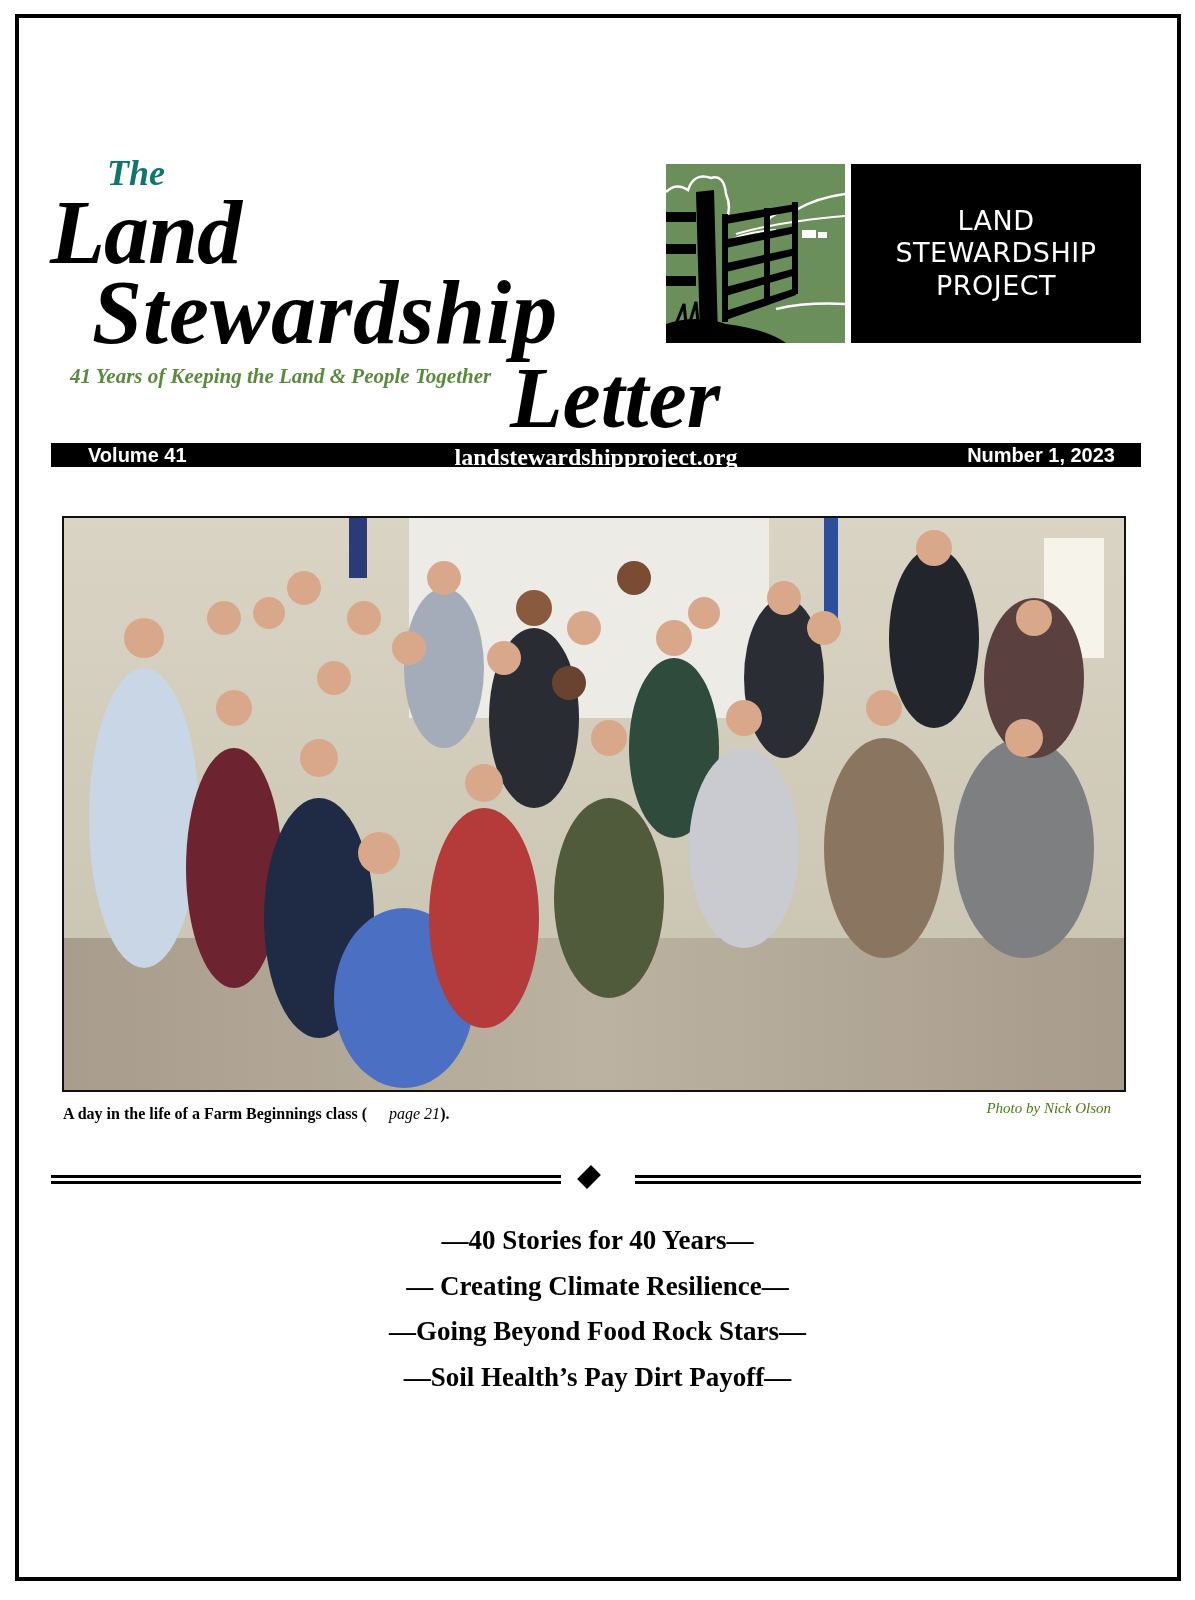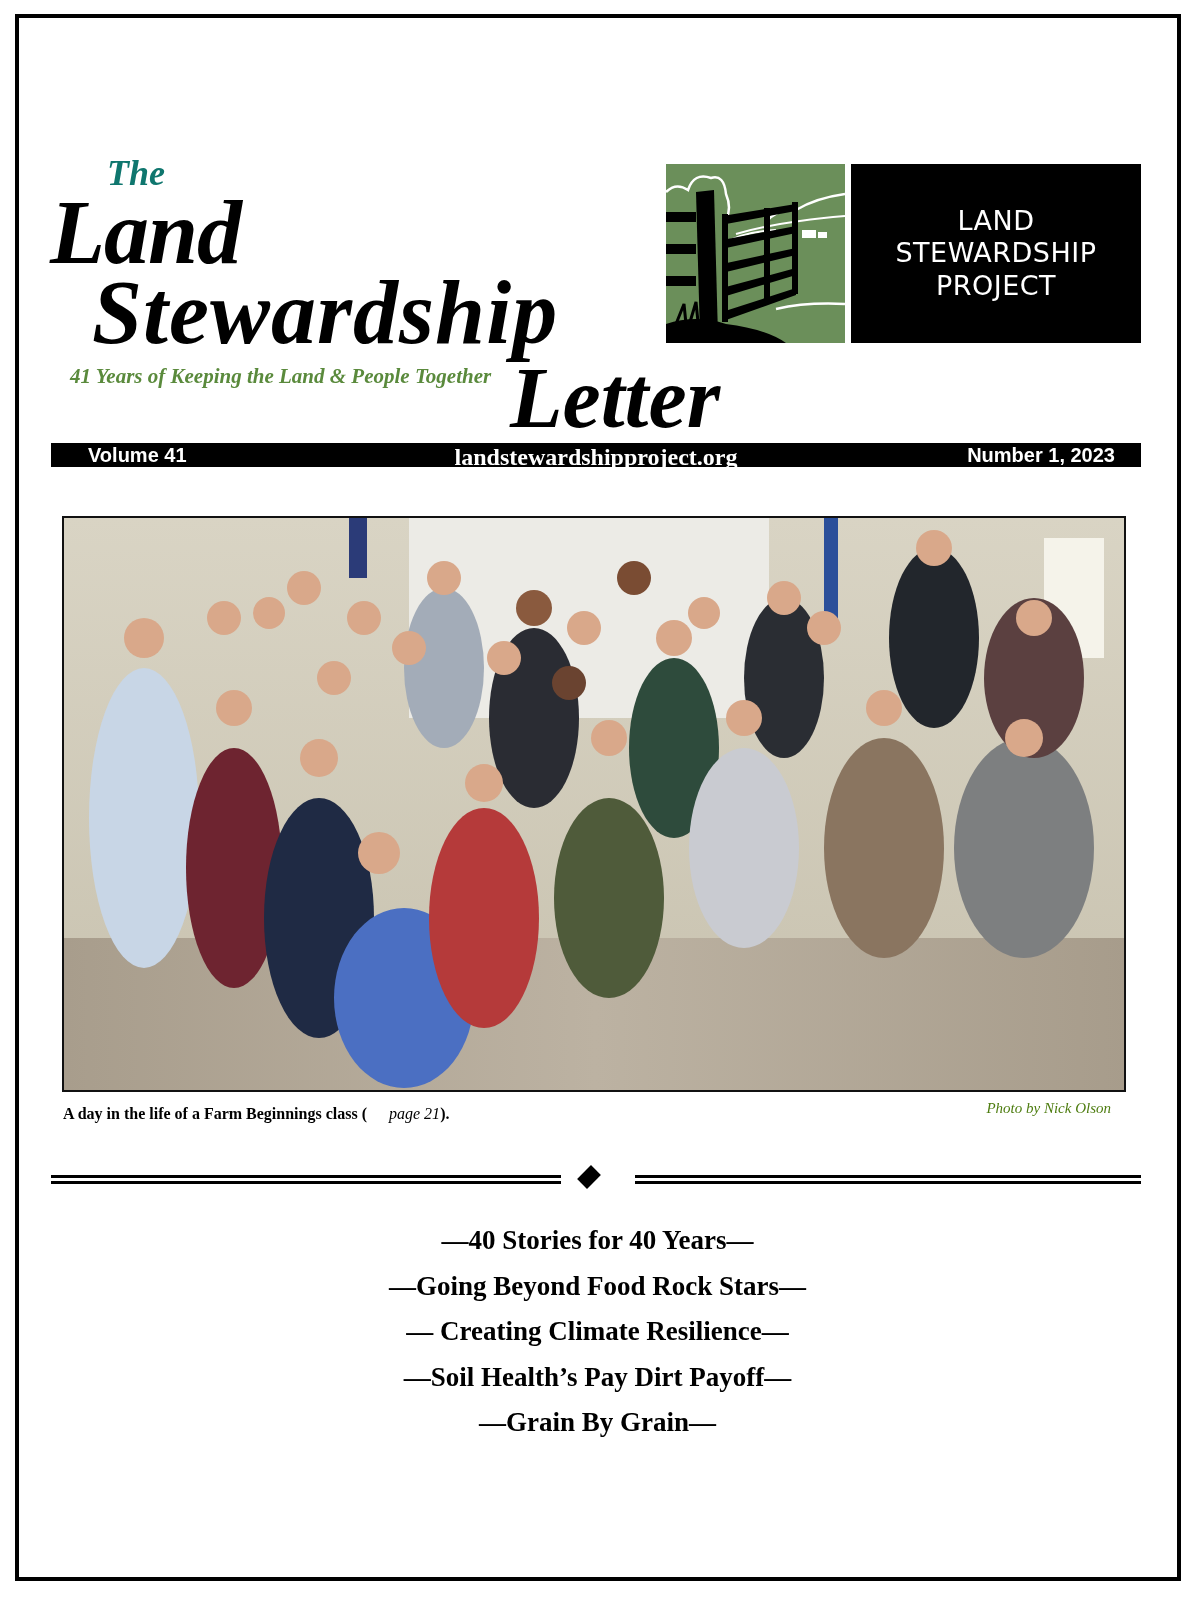--- a/index.html
+++ b/index.html
@@ -149,17 +149,16 @@
   <span>A day in the life of a Farm Beginnings class (</span><i>page 21</i><span>).</span>
 </div>
 <div class="abs credit">Photo by Nick Olson</div>
 
 <div class="abs rule rule-l"></div>
 <div class="abs diamond"></div>
 <div class="abs rule rule-r"></div>
 
 <div class="abs headlines">
   <div>—40 Stories for 40 Years—</div>
+  <div>— Creating Climate Resilience—</div>
   <div>—Going Beyond Food Rock Stars—</div>
-  <div>— Creating Climate Resilience—</div>
   <div>—Soil Health’s Pay Dirt Payoff—</div>
-  <div>—Grain By Grain—</div>
 </div>
 
 </body></html>

